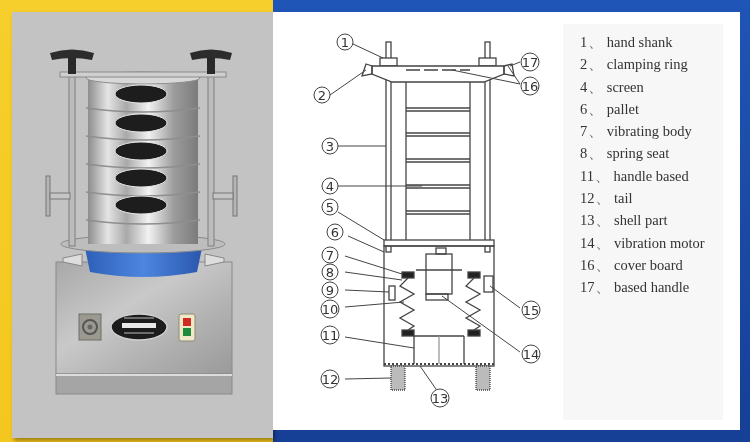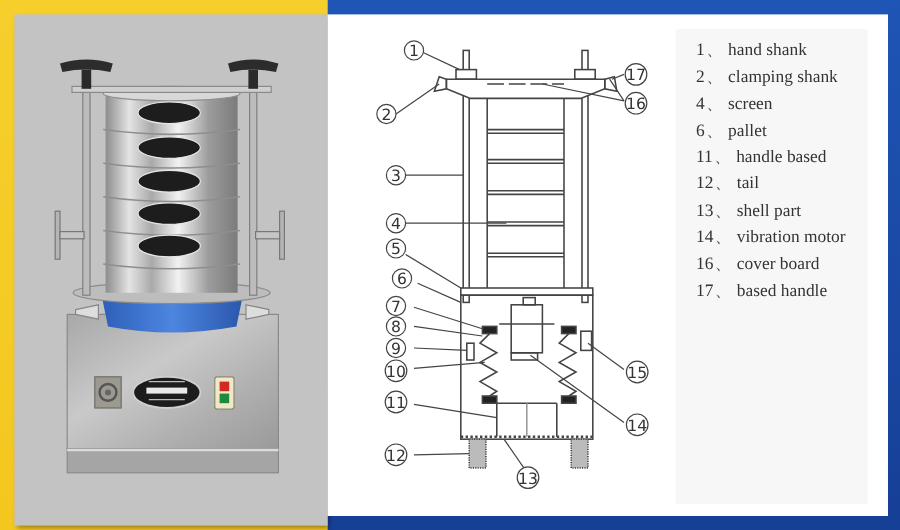--- a/index.html
+++ b/index.html
@@ -295,22 +295,24 @@
     <g>
         <circle cx="530" cy="62" r="9" fill="#fff" stroke="#444"></circle>
         <text class="callout" x="530" y="67" text-anchor="middle">17</text>
       </g>
   </g>
 </svg>
 
 <div class="legend-box"></div>
 <ul class="legend">
   <li><span class="num">1</span><span class="sep">、</span><span>hand shank</span></li>
-  <li><span class="num">2</span><span class="sep">、</span><span>clamping shank</span></li>
+  <li><span class="num">2</span><span class="sep">、</span><span>clamping ring</span></li>
   <li><span class="num">4</span><span class="sep">、</span><span>screen</span></li>
   <li><span class="num">6</span><span class="sep">、</span><span>pallet</span></li>
+  <li><span class="num">7</span><span class="sep">、</span><span>vibrating body</span></li>
+  <li><span class="num">8</span><span class="sep">、</span><span>spring seat</span></li>
   <li><span class="num">11</span><span class="sep">、</span><span>handle based</span></li>
   <li><span class="num">12</span><span class="sep">、</span><span>tail</span></li>
   <li><span class="num">13</span><span class="sep">、</span><span>shell part</span></li>
   <li><span class="num">14</span><span class="sep">、</span><span>vibration motor</span></li>
   <li><span class="num">16</span><span class="sep">、</span><span>cover board</span></li>
   <li><span class="num">17</span><span class="sep">、</span><span>based handle</span></li>
 </ul>
 
 </body></html>

